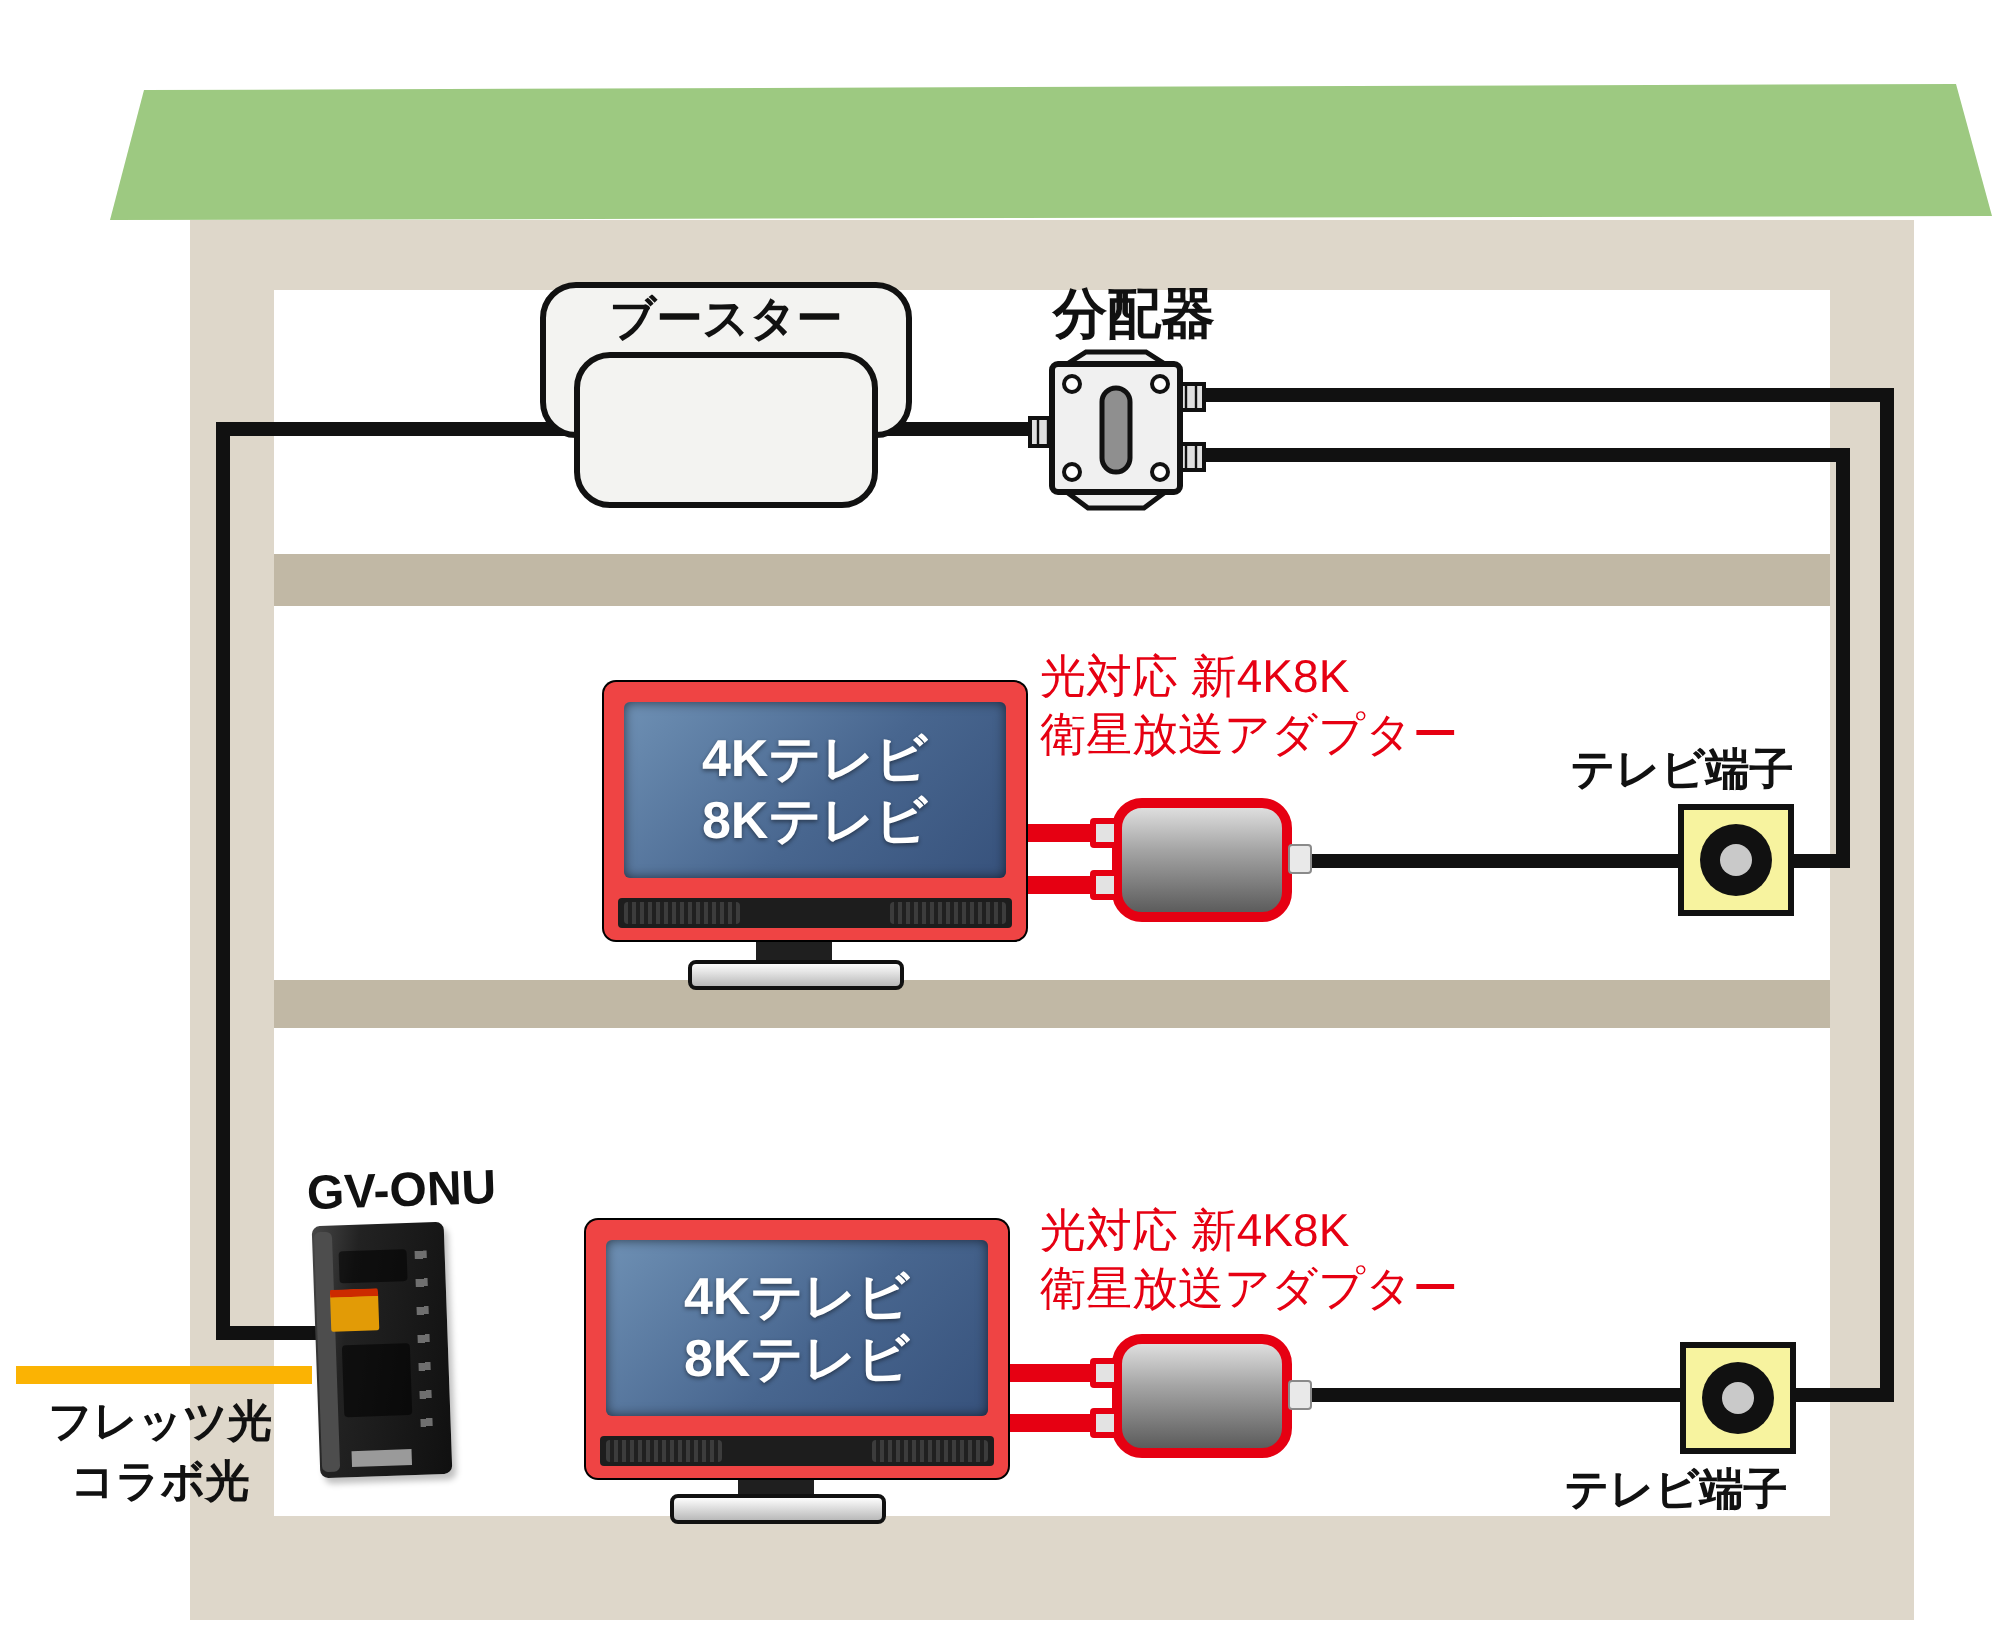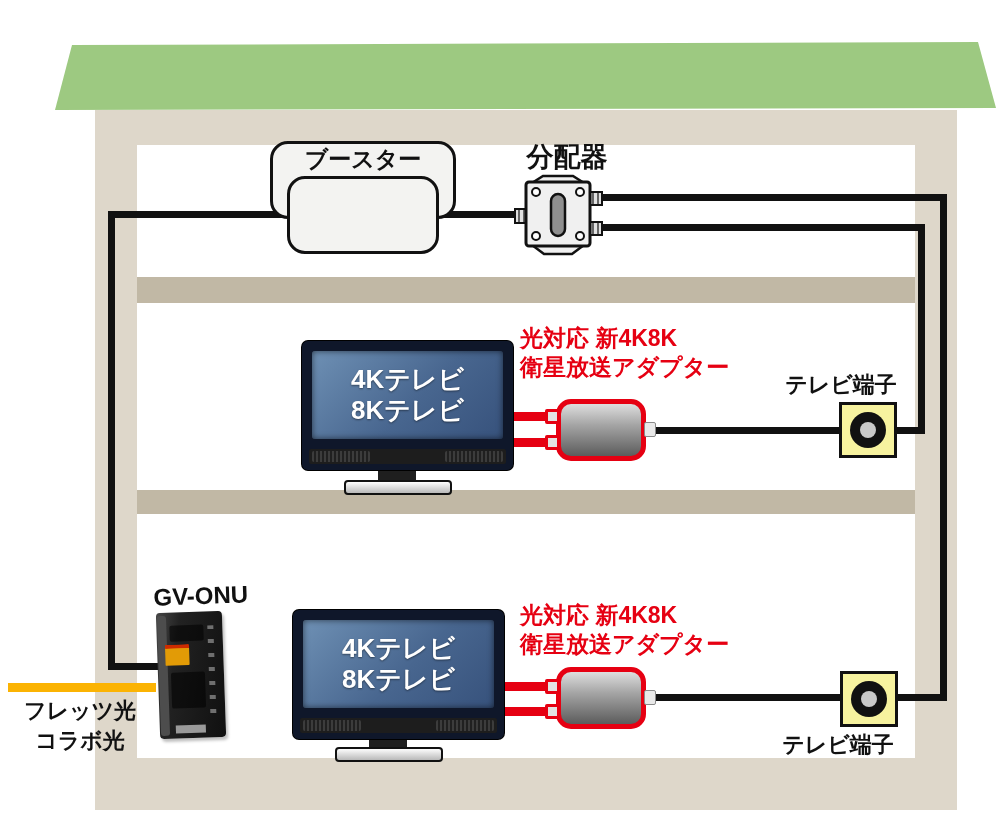--- a/index.html
+++ b/index.html
@@ -20,31 +20,31 @@
   .fiber{left:8px;top:683px;width:148px;height:9px;background:#fbb303;z-index:6;}
   
   .lbl{color:#111;font-weight:800;text-align:center;z-index:9;white-space:nowrap;}
   .lbl.booster{left:270px;top:141px;width:180px;font-size:23px;}
   .lbl.splitter{left:497px;top:139px;width:140px;font-size:27px;}
   .lbl.term2f{left:771px;top:370px;width:140px;font-size:22px;}
   .lbl.term1f{left:768px;top:730px;width:140px;font-size:22px;}
   .lbl.onu{left:135px;top:582px;width:135px;font-size:24px;}
   .fiberlbl{left:18px;top:696px;width:124px;text-align:center;font-weight:800;
             font-size:22px;line-height:30px;color:#111;z-index:9;}
-  .redtext{color:#e60012;font-weight:700;font-size:23px;line-height:29px;
+  .redtext{color:#e60012;font-weight:400;font-size:23px;line-height:29px;
            z-index:9;white-space:nowrap;}
   .redtext.a2f{left:520px;top:324px;}
   .redtext.a1f{left:520px;top:601px;}
   
   .booster{left:287px;top:176px;width:146px;height:72px;background:#f3f3f1;
            border:3px solid #111;border-radius:18px;z-index:6;}
   
   .splitsvg{left:510px;top:172px;z-index:7;}
   
-  .tv{width:211px;height:129px;background:#0f172a;border-radius:6px;z-index:7;
+  .tv{width:211px;height:129px;background:#ef4444;border-radius:6px;z-index:7;
       box-shadow:0 0 0 1px #000;}
   .tv.t2f{left:302px;top:341px;}
   .tv.t1f{left:293px;top:610px;}
   .tvscreen{position:absolute;left:10px;top:10px;width:191px;height:88px;
             background:linear-gradient(135deg,#6e90b4 0%,#48668f 55%,#37527c 100%);
             border-radius:3px;box-shadow:inset 0 0 6px rgba(0,0,0,.6);
             display:flex;flex-direction:column;align-items:center;justify-content:center;}
   .tvscreen div{color:#fff;font-weight:800;font-size:26px;line-height:31px;
                 text-shadow:0 1px 2px rgba(0,0,0,.45);}
   .tvspeaker{position:absolute;left:7px;bottom:6px;width:197px;height:15px;

